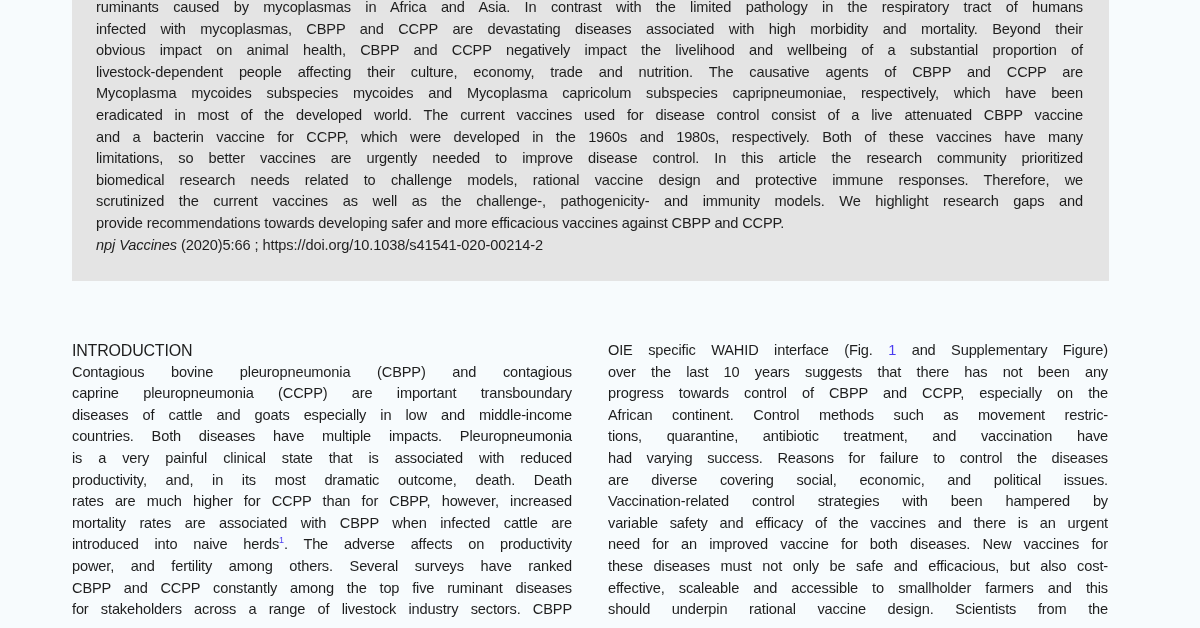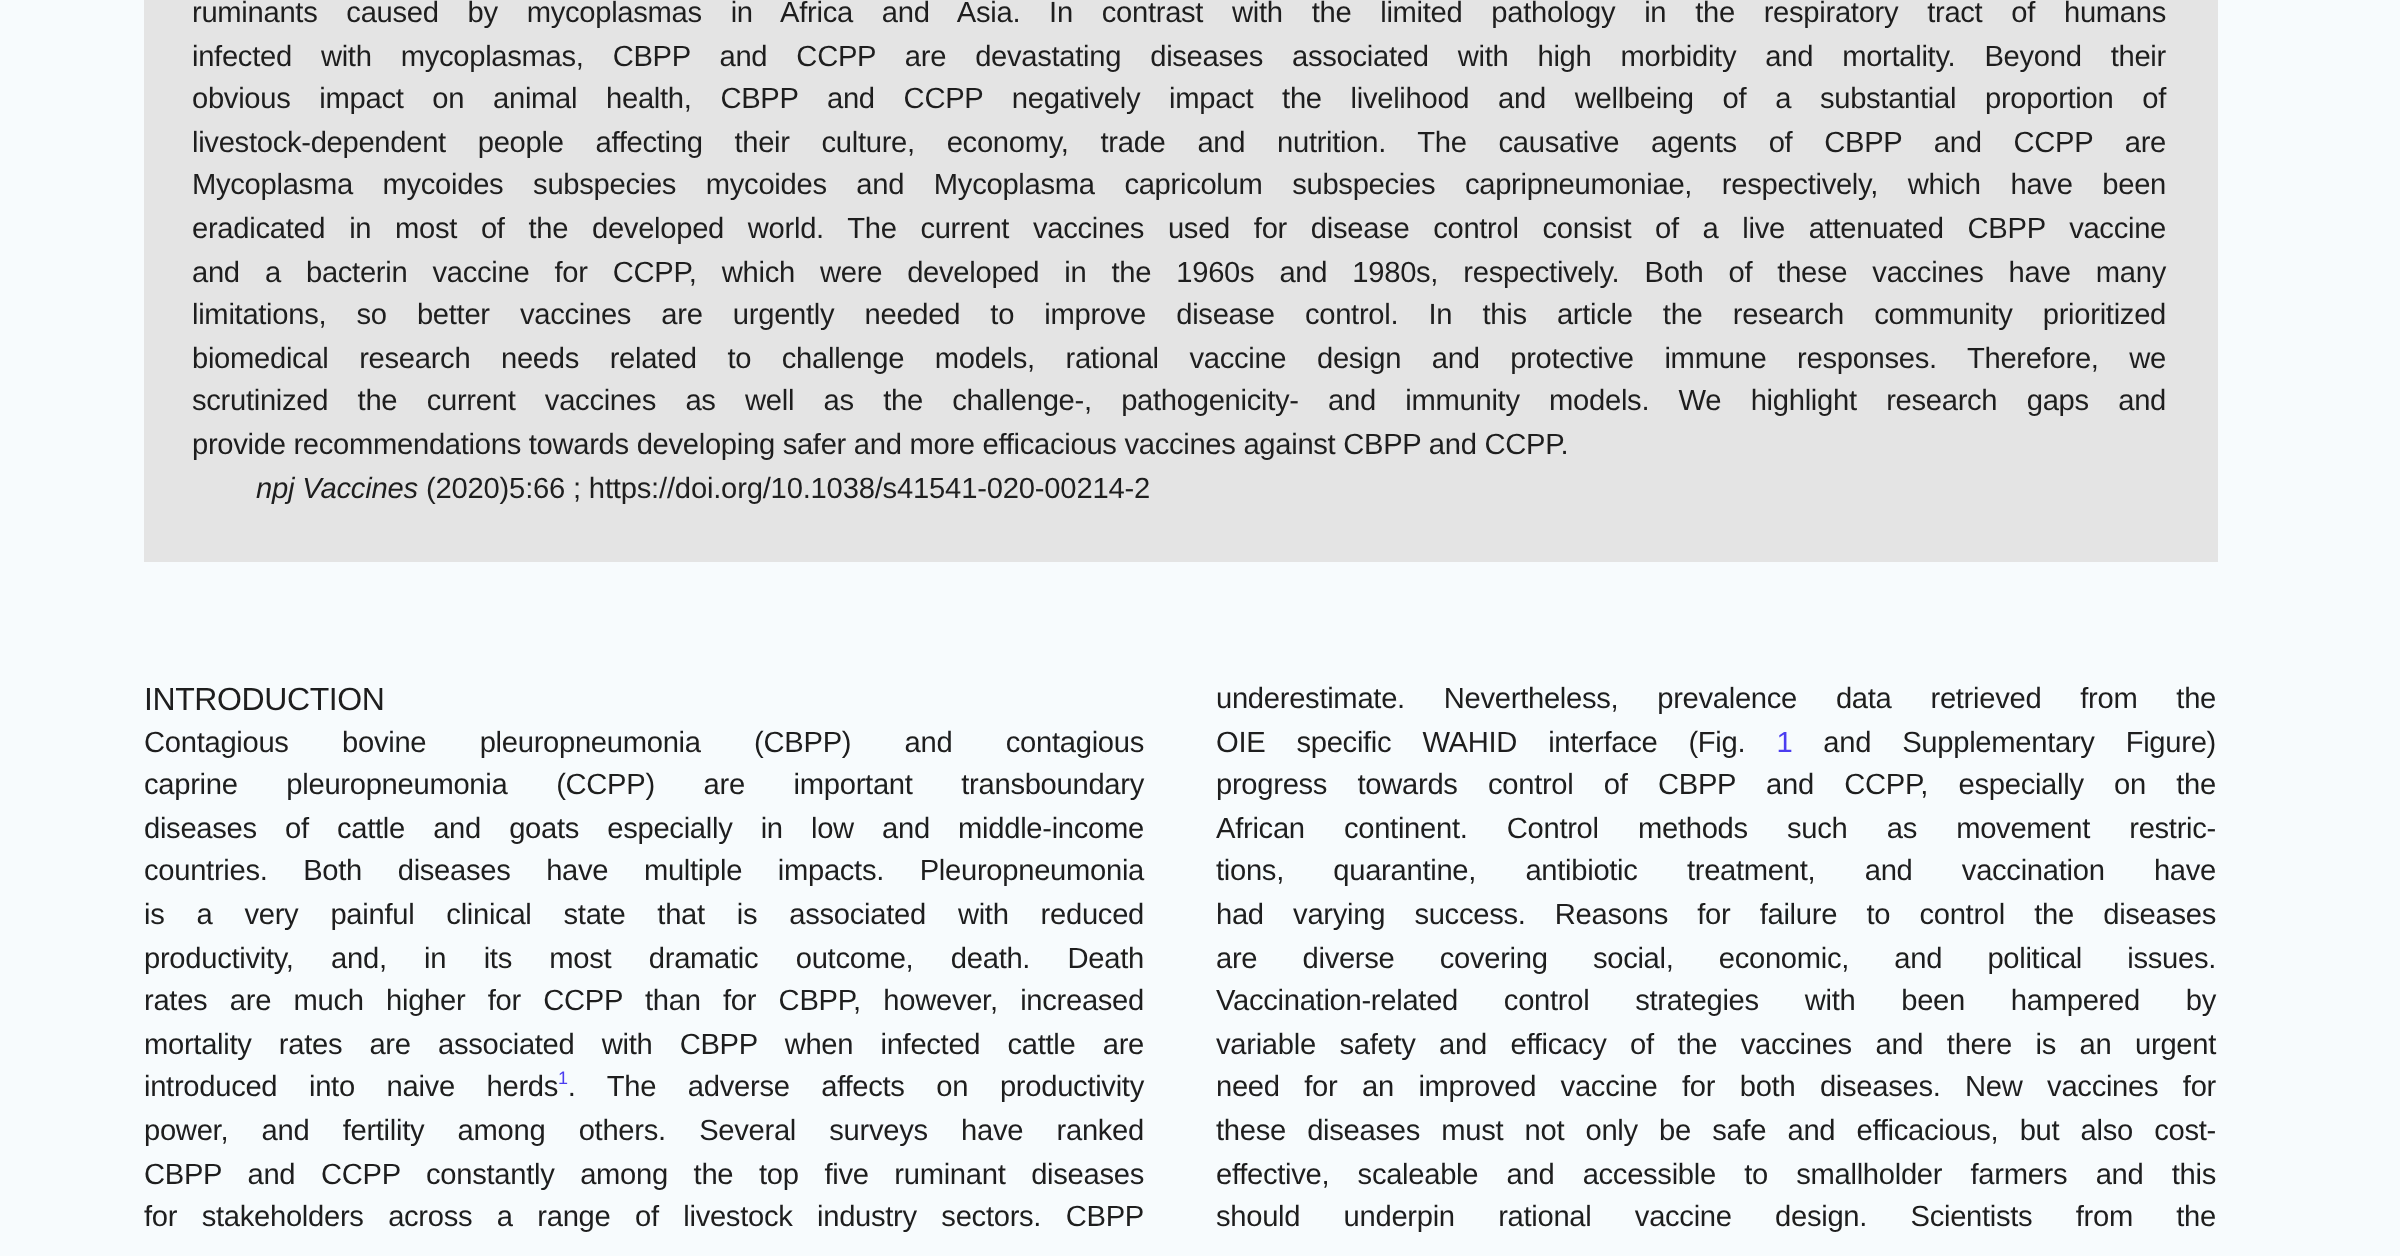--- a/index.html
+++ b/index.html
@@ -26,21 +26,20 @@
     text-align: justify;
     letter-spacing: -0.15px;
   }
   .abstract-text .line { display: block; text-align: justify; text-align-last: justify; white-space: nowrap; }
   .abstract-text .line.last { text-align-last: left; }
   .citation {
     position: absolute;
     left: 24px; top: 247px;
     font-size: 14.6px;
     letter-spacing: -0.1px;
-    margin-left: 32px;
   }
   .citation i { font-style: italic; }
   .col {
     position: absolute;
     top: 340px;
     width: 500px;
     font-size: 14.6px;
     line-height: 21.6px;
     letter-spacing: -0.15px;
   }
@@ -88,22 +87,22 @@
   <span class="line">productivity, and, in its most dramatic outcome, death. Death</span>
   <span class="line">rates are much higher for CCPP than for CBPP, however, increased</span>
   <span class="line">mortality rates are associated with CBPP when infected cattle are</span>
   <span class="line"><span>introduced into naive herds</span><sup class="ref">1</sup><span>. The adverse affects on productivity</span></span>
   <span class="line">power, and fertility among others. Several surveys have ranked</span>
   <span class="line">CBPP and CCPP constantly among the top five ruminant diseases</span>
   <span class="line">for stakeholders across a range of livestock industry sectors. CBPP</span>
 </div>
 
 <div class="col right">
-  <span class="line">underestimate. Nevertheless, prevalence data retrieved from the</span>
   <span class="line"><span>OIE specific WAHID interface (Fig.</span> <span class="ref">1</span><span> and Supplementary Figure)</span></span>
+  <span class="line">over the last 10 years suggests that there has not been any</span>
   <span class="line">progress towards control of CBPP and CCPP, especially on the</span>
   <span class="line">African continent. Control methods such as movement restric-</span>
   <span class="line">tions, quarantine, antibiotic treatment, and vaccination have</span>
   <span class="line">had varying success. Reasons for failure to control the diseases</span>
   <span class="line">are diverse covering social, economic, and political issues.</span>
   <span class="line">Vaccination-related control strategies with been hampered by</span>
   <span class="line">variable safety and efficacy of the vaccines and there is an urgent</span>
   <span class="line">need for an improved vaccine for both diseases. New vaccines for</span>
   <span class="line">these diseases must not only be safe and efficacious, but also cost-</span>
   <span class="line">effective, scaleable and accessible to smallholder farmers and this</span>

